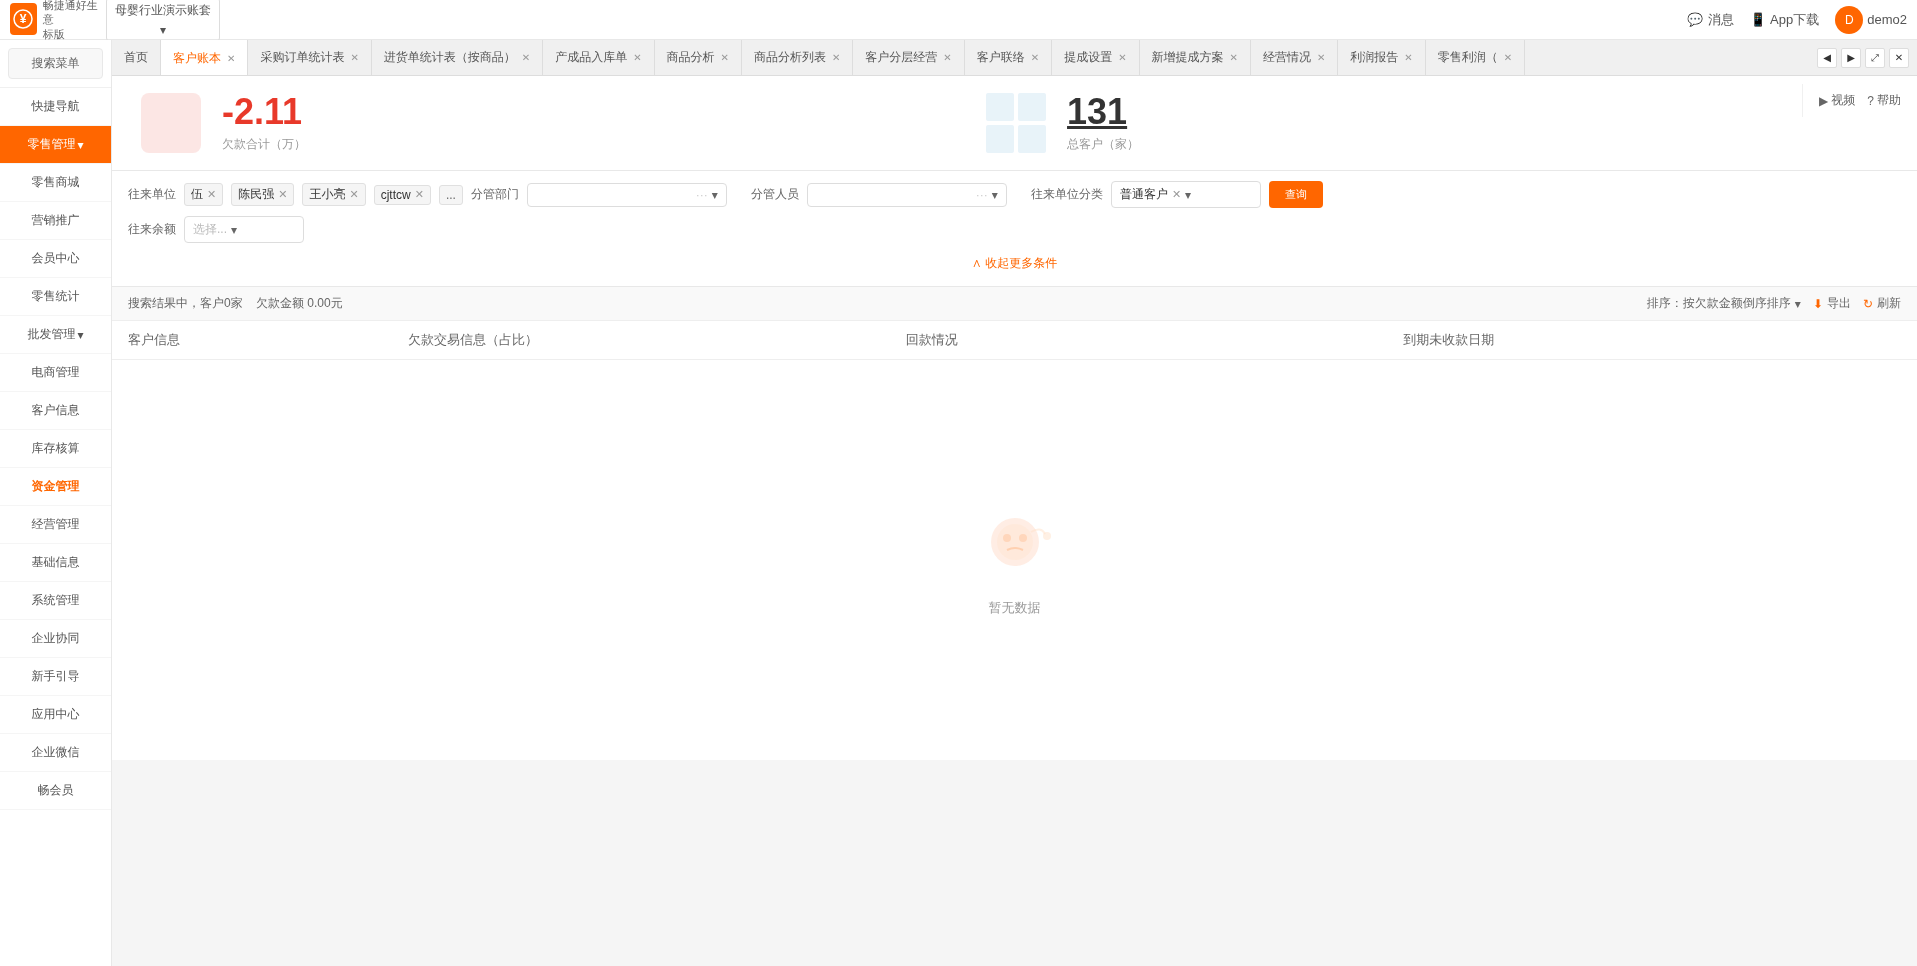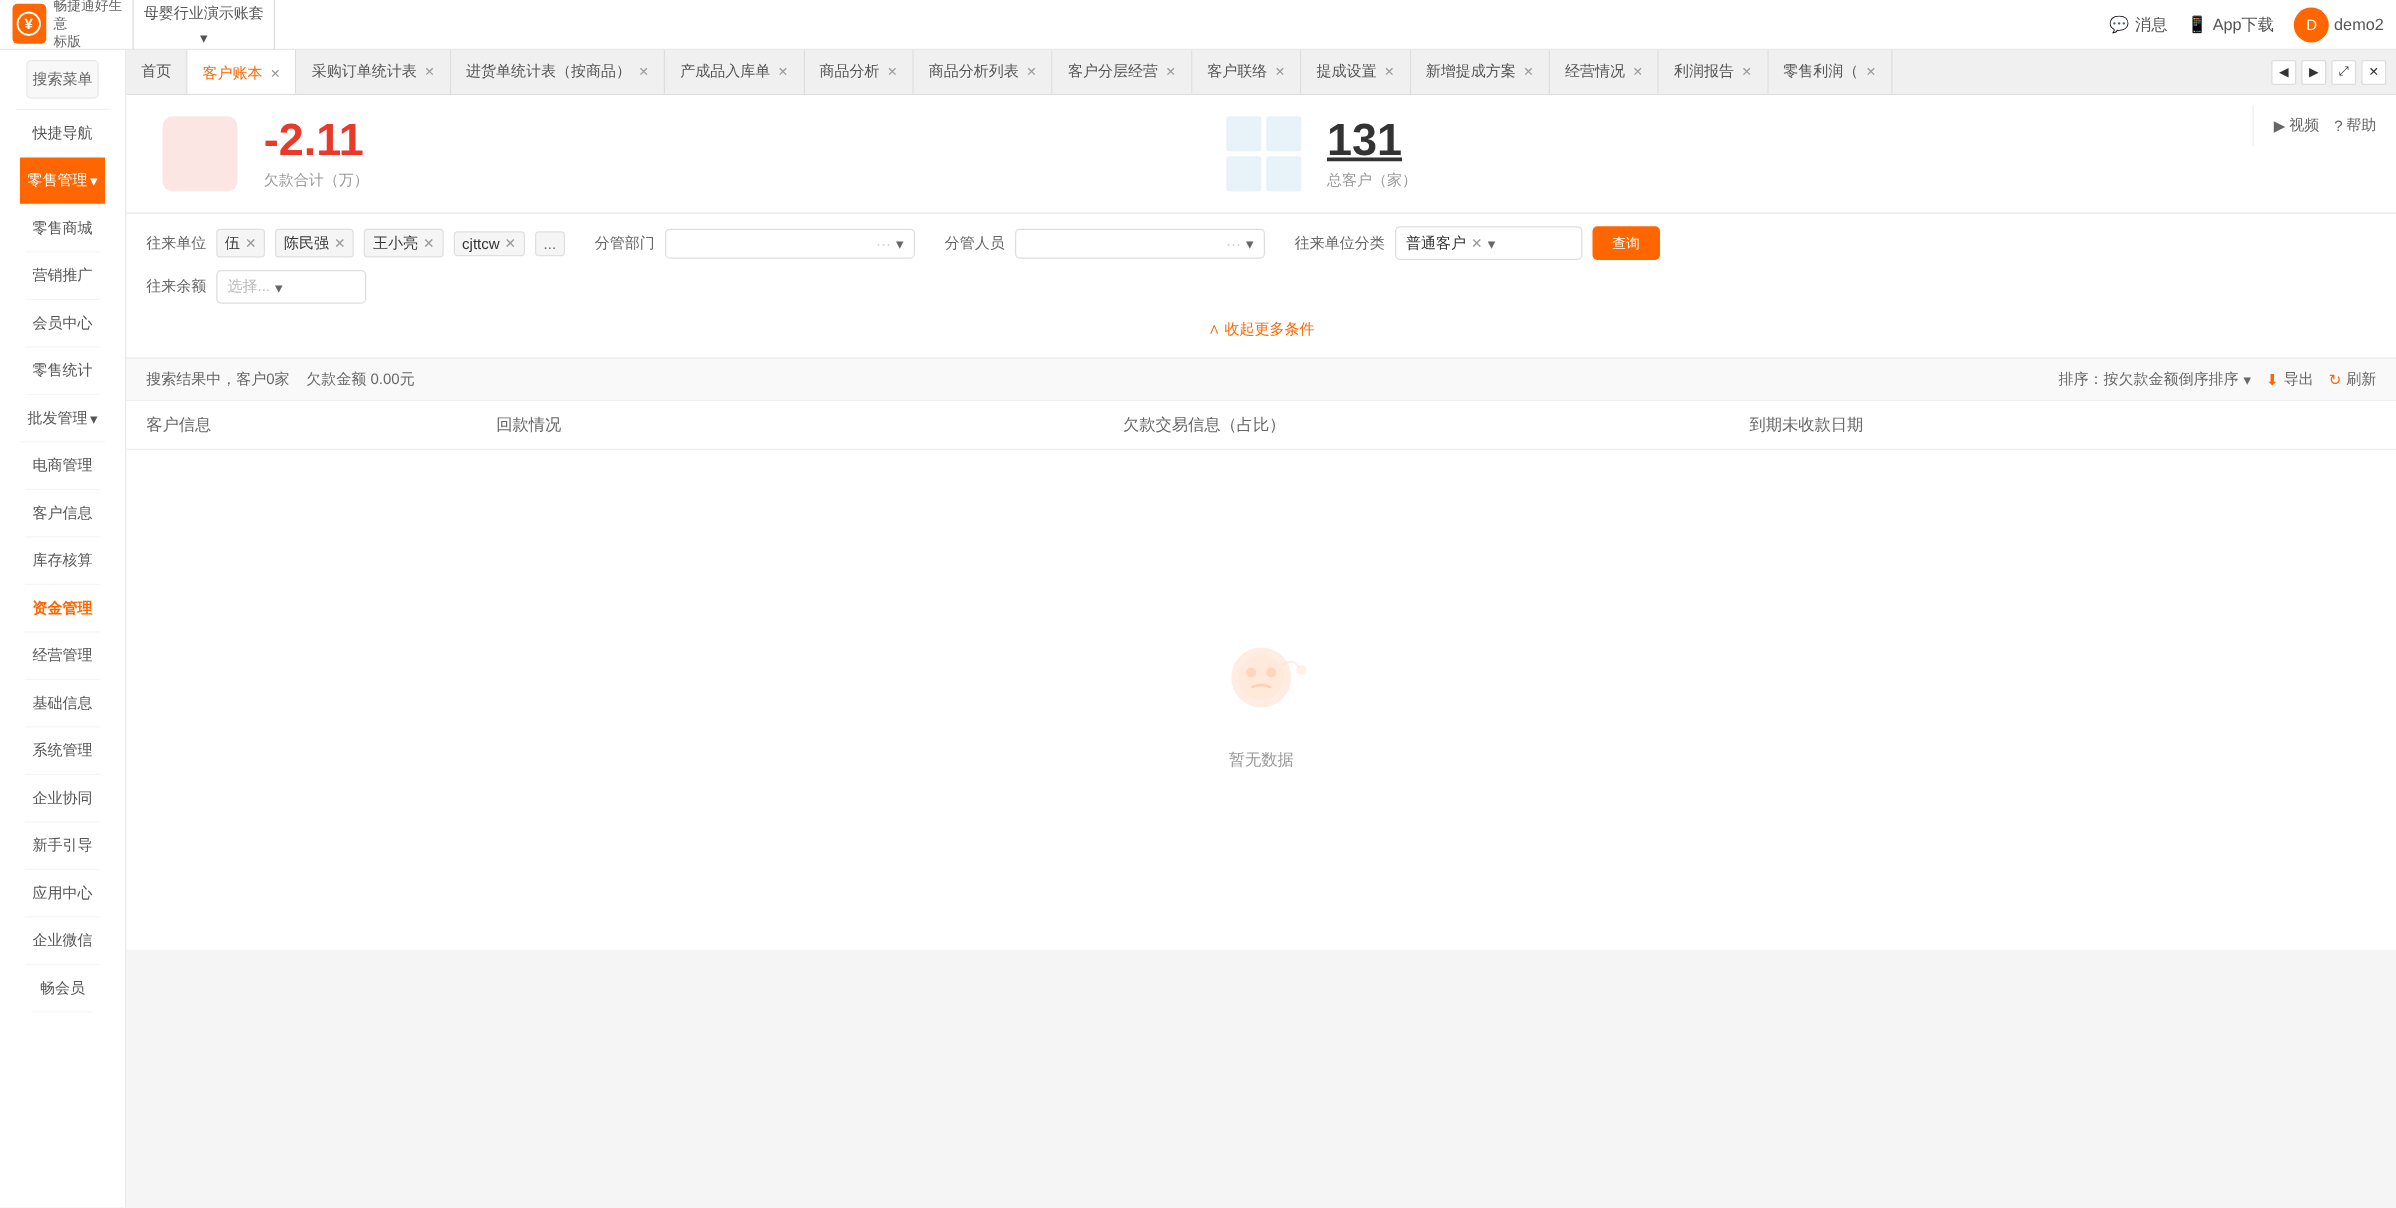--- a/index.html
+++ b/index.html
@@ -80,27 +80,26 @@
     }
 
     
     .main-layout {
       display: flex;
       height: calc(100vh - 40px);
     }
 
     
     .sidebar {
-      width: 101px;
+      width: 112px;
       background: #fff;
       border-right: 1px solid #e8e8e8;
       display: flex;
       flex-direction: column;
       overflow-y: auto;
-      align-items: center;
     }
     .sidebar-search {
       padding: 8px;
       border-bottom: 1px solid #f0f0f0;
     }
     .sidebar-search-btn {
       width: 100%;
       padding: 6px 4px;
       background: #f8f8f8;
       border: 1px solid #e8e8e8;
@@ -586,21 +585,21 @@
             <span class="remove">✕</span>
           </div>
           <div class="filter-tag">
             <span>cjttcw</span>
             <span class="remove">✕</span>
           </div>
           <div class="more-tag">
             <span>...</span>
           </div>
 
-          <span class="filter-label" style="margin-left:16px;">分管部门</span>
+          <span class="filter-label" style="">分管部门</span>
           <div class="filter-select filter-select-wide">
             <span style="flex:1;"></span>
             <span style="color:#ccc;">···</span>
             <span>▾</span>
           </div>
 
           <span class="filter-label" style="margin-left:16px;">分管人员</span>
           <div class="filter-select filter-select-wide">
             <span style="flex:1;"></span>
             <span style="color:#ccc;">···</span>
@@ -652,22 +651,22 @@
           <div class="result-action">
             <span class="icon">↻</span>
             <span>刷新</span>
           </div>
         </div>
       </div>
 
       <div class="data-table">
         <div class="table-header">
           <div>客户信息</div>
+          <div>欠款交易信息（占比）</div>
           <div>回款情况</div>
-          <div>欠款交易信息（占比）</div>
           <div>到期未收款日期</div>
         </div>
         <div class="table-body">
           <div class="empty-state">
             <div style="opacity:0.35;">
               <svg width="80" height="80" viewBox="0 0 80 80">
                 <circle cx="40" cy="38" r="24" fill="#ff9966" opacity="0.5"></circle>
                 <circle cx="40" cy="38" r="18" fill="#ffbb88" opacity="0.6"></circle>
                 <circle cx="32" cy="34" r="4" fill="#ff6600" opacity="0.6"></circle>
                 <circle cx="48" cy="34" r="4" fill="#ff6600" opacity="0.6"></circle>

